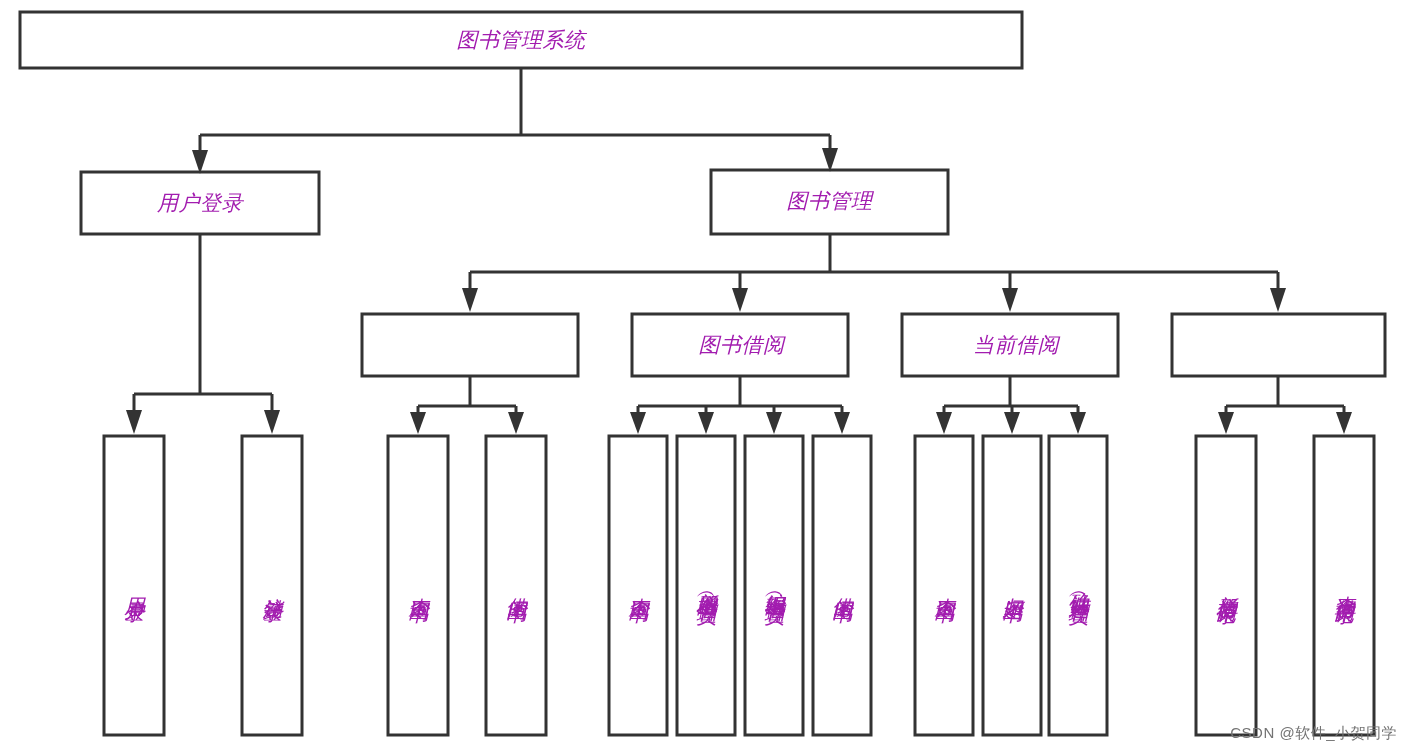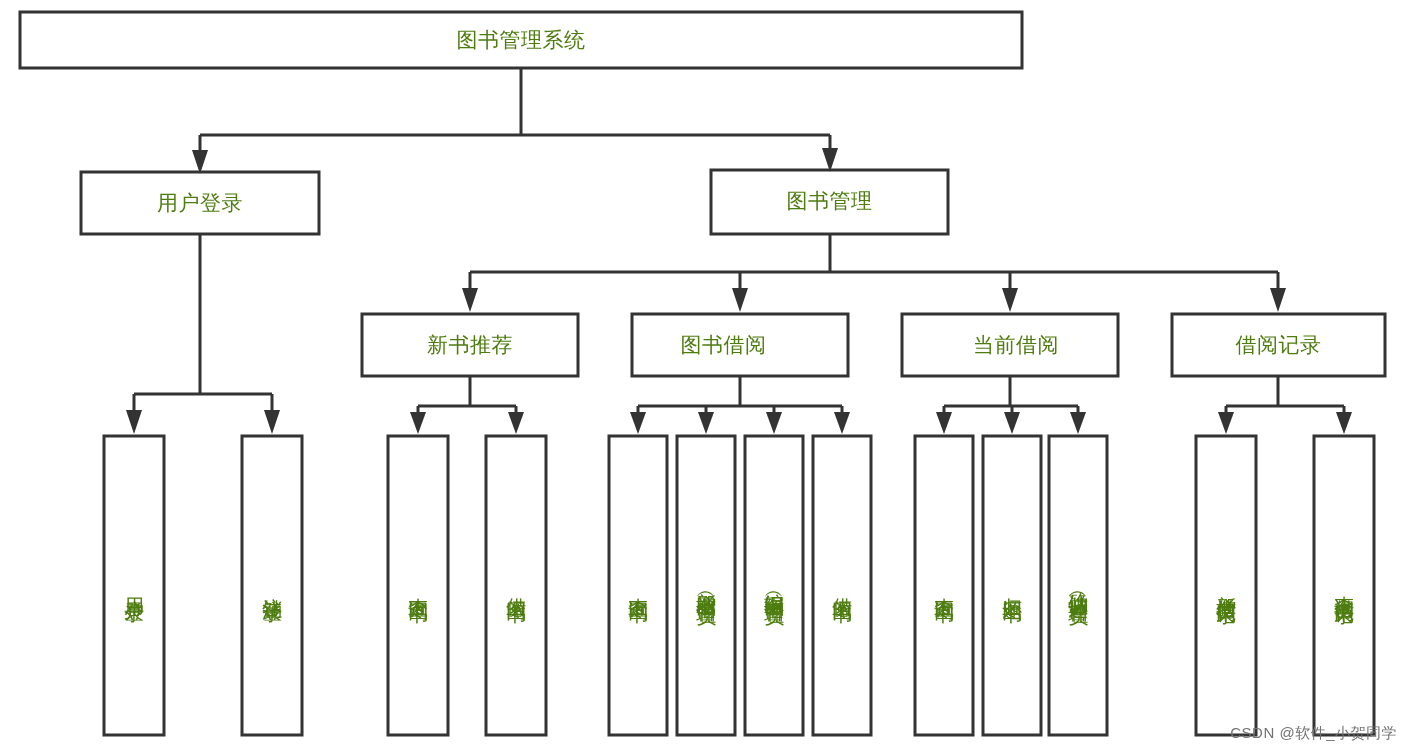--- a/index.html
+++ b/index.html
@@ -40,27 +40,28 @@
   .arrow-head {
     fill: #333333;
     stroke: none;
   }
   .node-label {
     position: absolute;
     display: flex;
     align-items: center;
     justify-content: center;
     text-align: center;
-    color: #4d7c0f;
+    color: #a21caf;
     font-family: "Liberation Sans", "DejaVu Sans", sans-serif;
     font-size: 21px;
     line-height: 1.18;
     letter-spacing: 0.5px;
     white-space: nowrap;
     pointer-events: none;
+    font-style: italic;
   }
   .node-label.vertical {
     writing-mode: vertical-rl;
     text-orientation: upright;
     font-size: 20px;
     letter-spacing: 2px;
   }
   .watermark {
     position: absolute;
     right: 8px;
@@ -176,24 +177,22 @@
       <polygon class="arrow-head" points="1344,434 1336,412 1352,412"></polygon>
     </g>
 
   </svg>
 
   <div class="node-label" style="left:20px; top:12px; width:1002px; height:56px;">图书管理系统</div>
 
   <div class="node-label" style="left:81px; top:172px; width:238px; height:62px;">用户登录</div>
   <div class="node-label" style="left:711px; top:170px; width:237px; height:63px;">图书管理</div>
 
-  <div class="node-label" style="left:362px; top:314px; width:216px; height:62px;">新书推荐</div>
-  <div class="node-label" style="left:632px; top:314px; width:183px; height:62px;">图书借阅</div>
+  <div class="node-label" style="left:632px; top:314px; width:183px; height:62px;padding-left:18px;">图书借阅</div>
   <div class="node-label" style="left:902px; top:314px; width:228px; height:62px;">当前借阅</div>
-  <div class="node-label" style="left:1172px; top:314px; width:213px; height:62px;">借阅记录</div>
 
   <div class="node-label vertical" style="left:104px; top:436px; width:60px; height:299px;">用户登录</div>
   <div class="node-label vertical" style="left:242px; top:436px; width:60px; height:299px;">注销登录</div>
   <div class="node-label vertical" style="left:388px; top:436px; width:60px; height:299px;">查询图书</div>
   <div class="node-label vertical" style="left:486px; top:436px; width:60px; height:299px;">借阅图书</div>
   <div class="node-label vertical" style="left:609px; top:436px; width:58px; height:299px;">查询图书</div>
   <div class="node-label vertical" style="left:677px; top:436px; width:58px; height:299px;">新增图书（管理员）</div>
   <div class="node-label vertical" style="left:745px; top:436px; width:58px; height:299px;">编辑图书（管理员）</div>
   <div class="node-label vertical" style="left:813px; top:436px; width:58px; height:299px;">借阅图书</div>
   <div class="node-label vertical" style="left:915px; top:436px; width:58px; height:299px;">查询图书</div>

